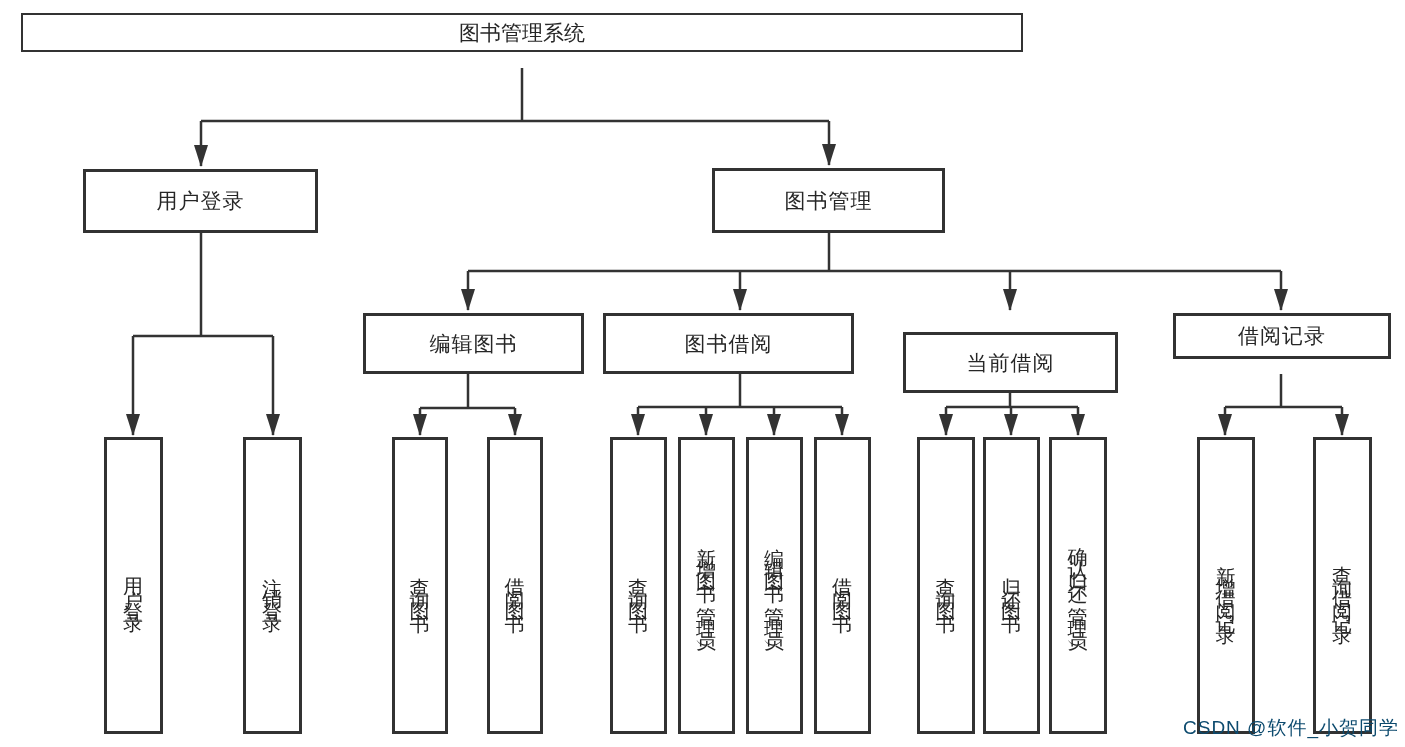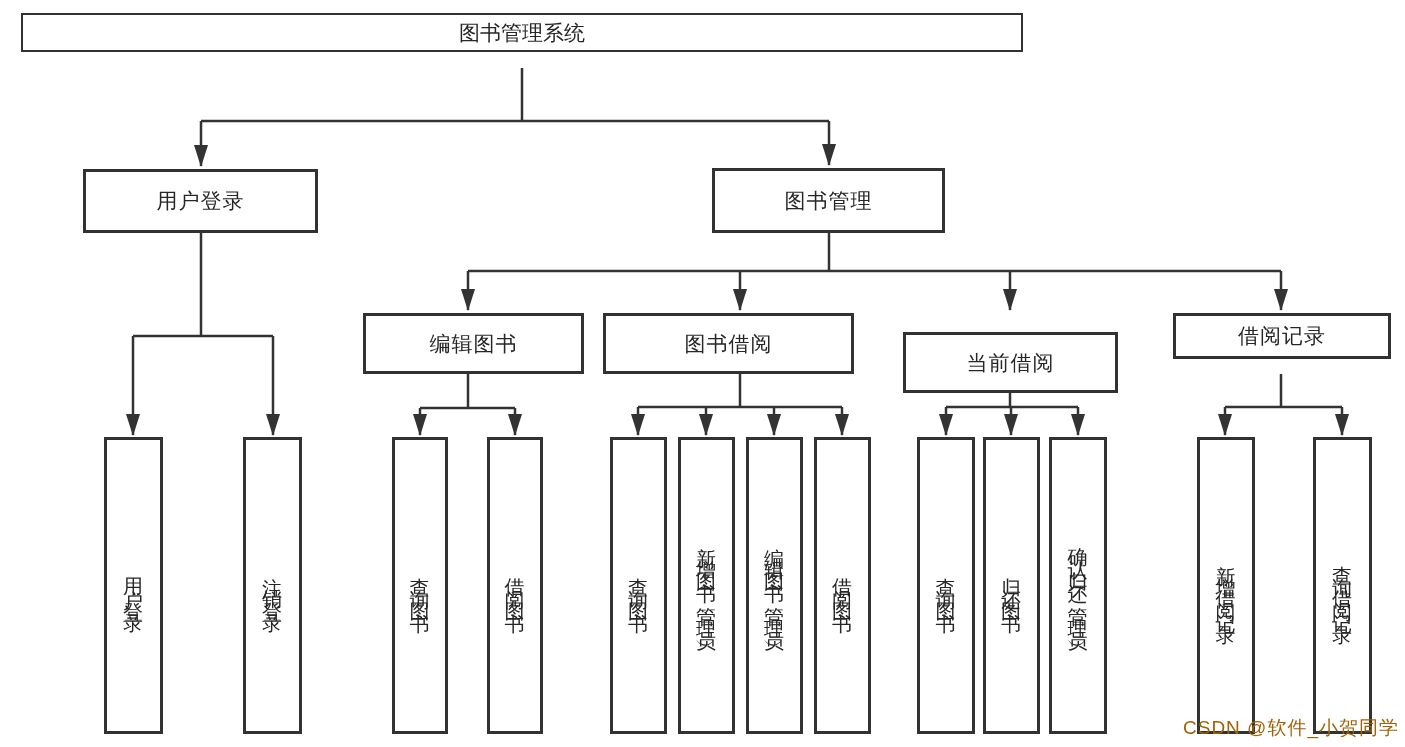--- a/index.html
+++ b/index.html
@@ -36,21 +36,21 @@
     line-height:1;
     letter-spacing:12px;
     white-space:nowrap;
     color:#262626;
   }
   .watermark {
     position:absolute;
     left:1183px;
     top:715px;
     font-size:19px;
-    color:#a16207;
+    color:#0c4a6e;
     letter-spacing:1px;
     z-index:5;
     white-space:nowrap;
   }
 </style>
 </head>
 <body>
 
 <div class="canvas">
 

